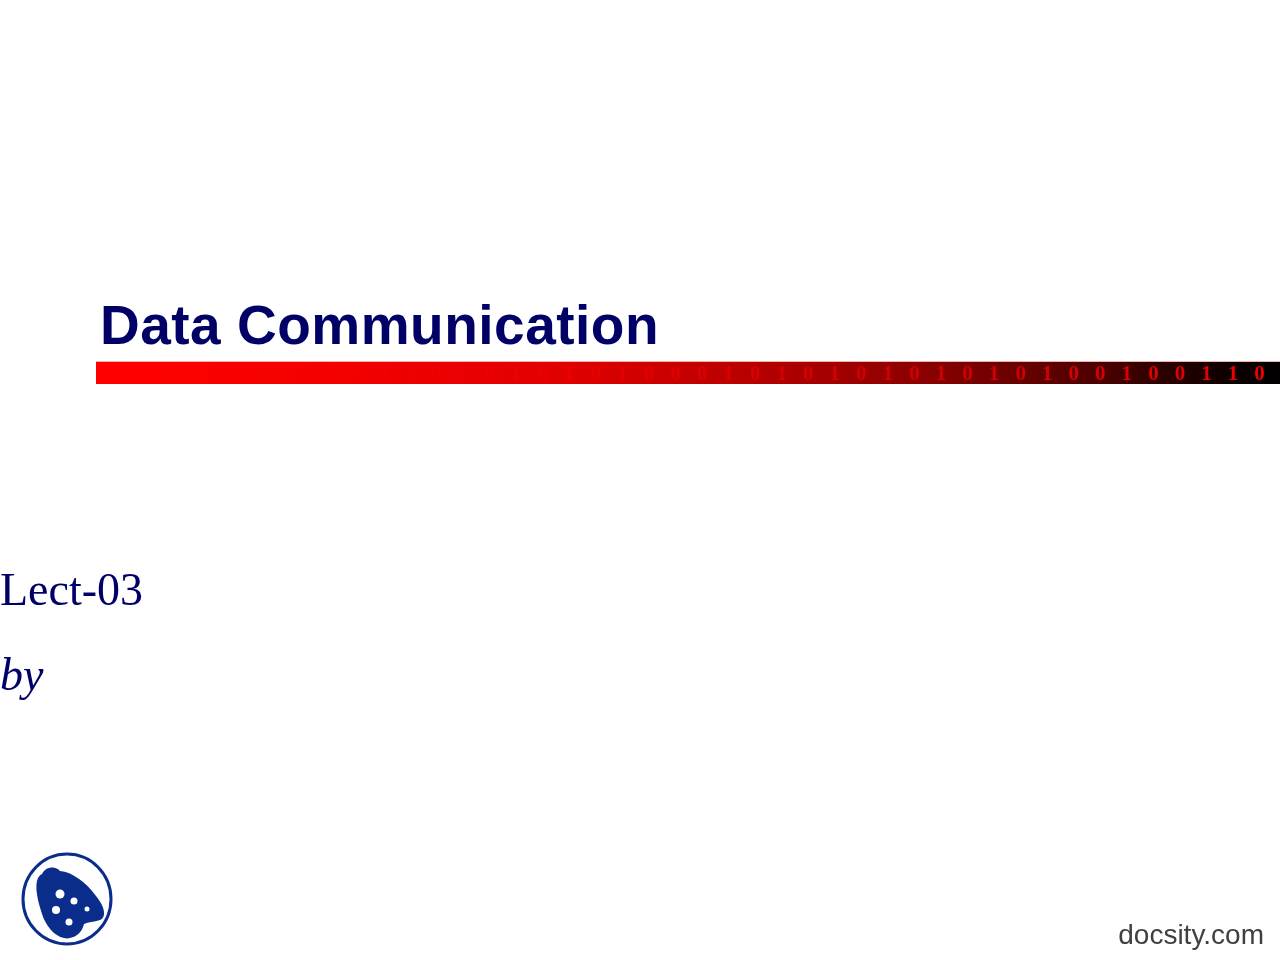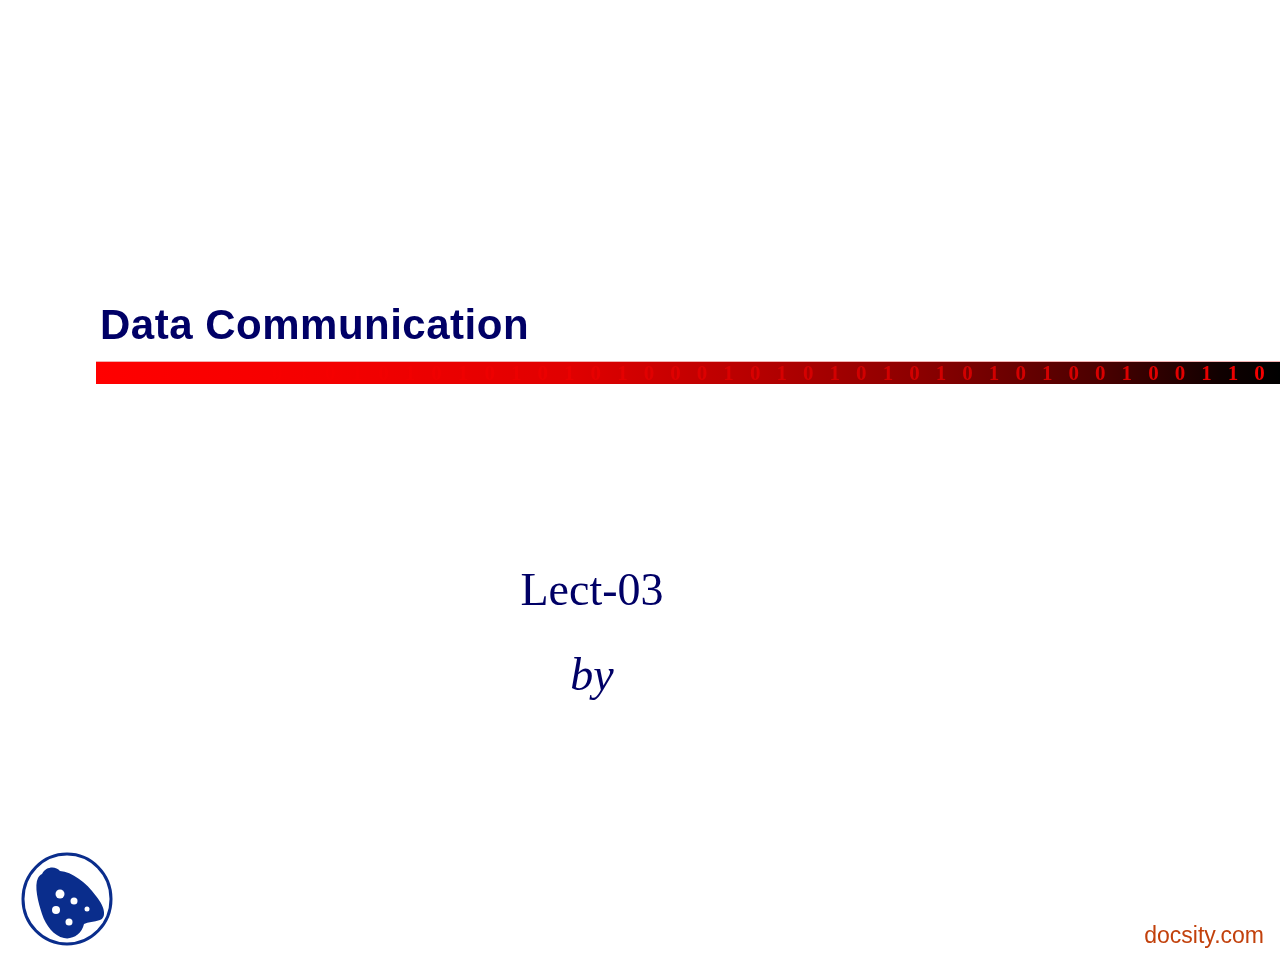--- a/index.html
+++ b/index.html
@@ -13,21 +13,21 @@
       position: relative;
       overflow: hidden;
       font-family: "Liberation Sans", sans-serif;
     }
     .title {
       position: absolute;
       left: 100px;
       top: 292px;
       font-family: "Liberation Sans", sans-serif;
       font-weight: bold;
-      font-size: 42px;
+      font-size: 55px;
       line-height: 66px;
       color: #000066;
       letter-spacing: 0.5px;
       white-space: nowrap;
     }
     .binary-bar {
       position: absolute;
       left: 96px;
       top: 362px;
       width: 1184px;
@@ -49,42 +49,41 @@
       white-space: nowrap;
       background: linear-gradient(to right, rgba(255,0,0,0.15) 0%, rgba(255,0,0,0.55) 40%, rgba(255,0,0,1) 70%, #ff0000 100%);
       -webkit-background-clip: text;
       background-clip: text;
       color: transparent;
     }
     .subtitle {
       position: absolute;
       left: 0;
       width: 1184px;
-      text-align: center;
       font-family: "Liberation Serif", serif;
       font-size: 46px;
       color: #000066;
       line-height: 54px;
     }
     .sub1 { top: 563px; }
     .sub2 { top: 648px; font-style: italic; }
     .logo {
       position: absolute;
       left: 20px;
       top: 852px;
       width: 94px;
       height: 94px;
     }
     .watermark {
       position: absolute;
       right: 16px;
       top: 920px;
       font-family: "Liberation Sans", sans-serif;
-      font-size: 23px;
-      color: #c2410c;
+      font-size: 28px;
+      color: #404040;
       line-height: 30px;
     }
   </style>
 </head>
 <body>
 
 <div class="slide">
 
   <div class="title">Data Communication</div>
 

